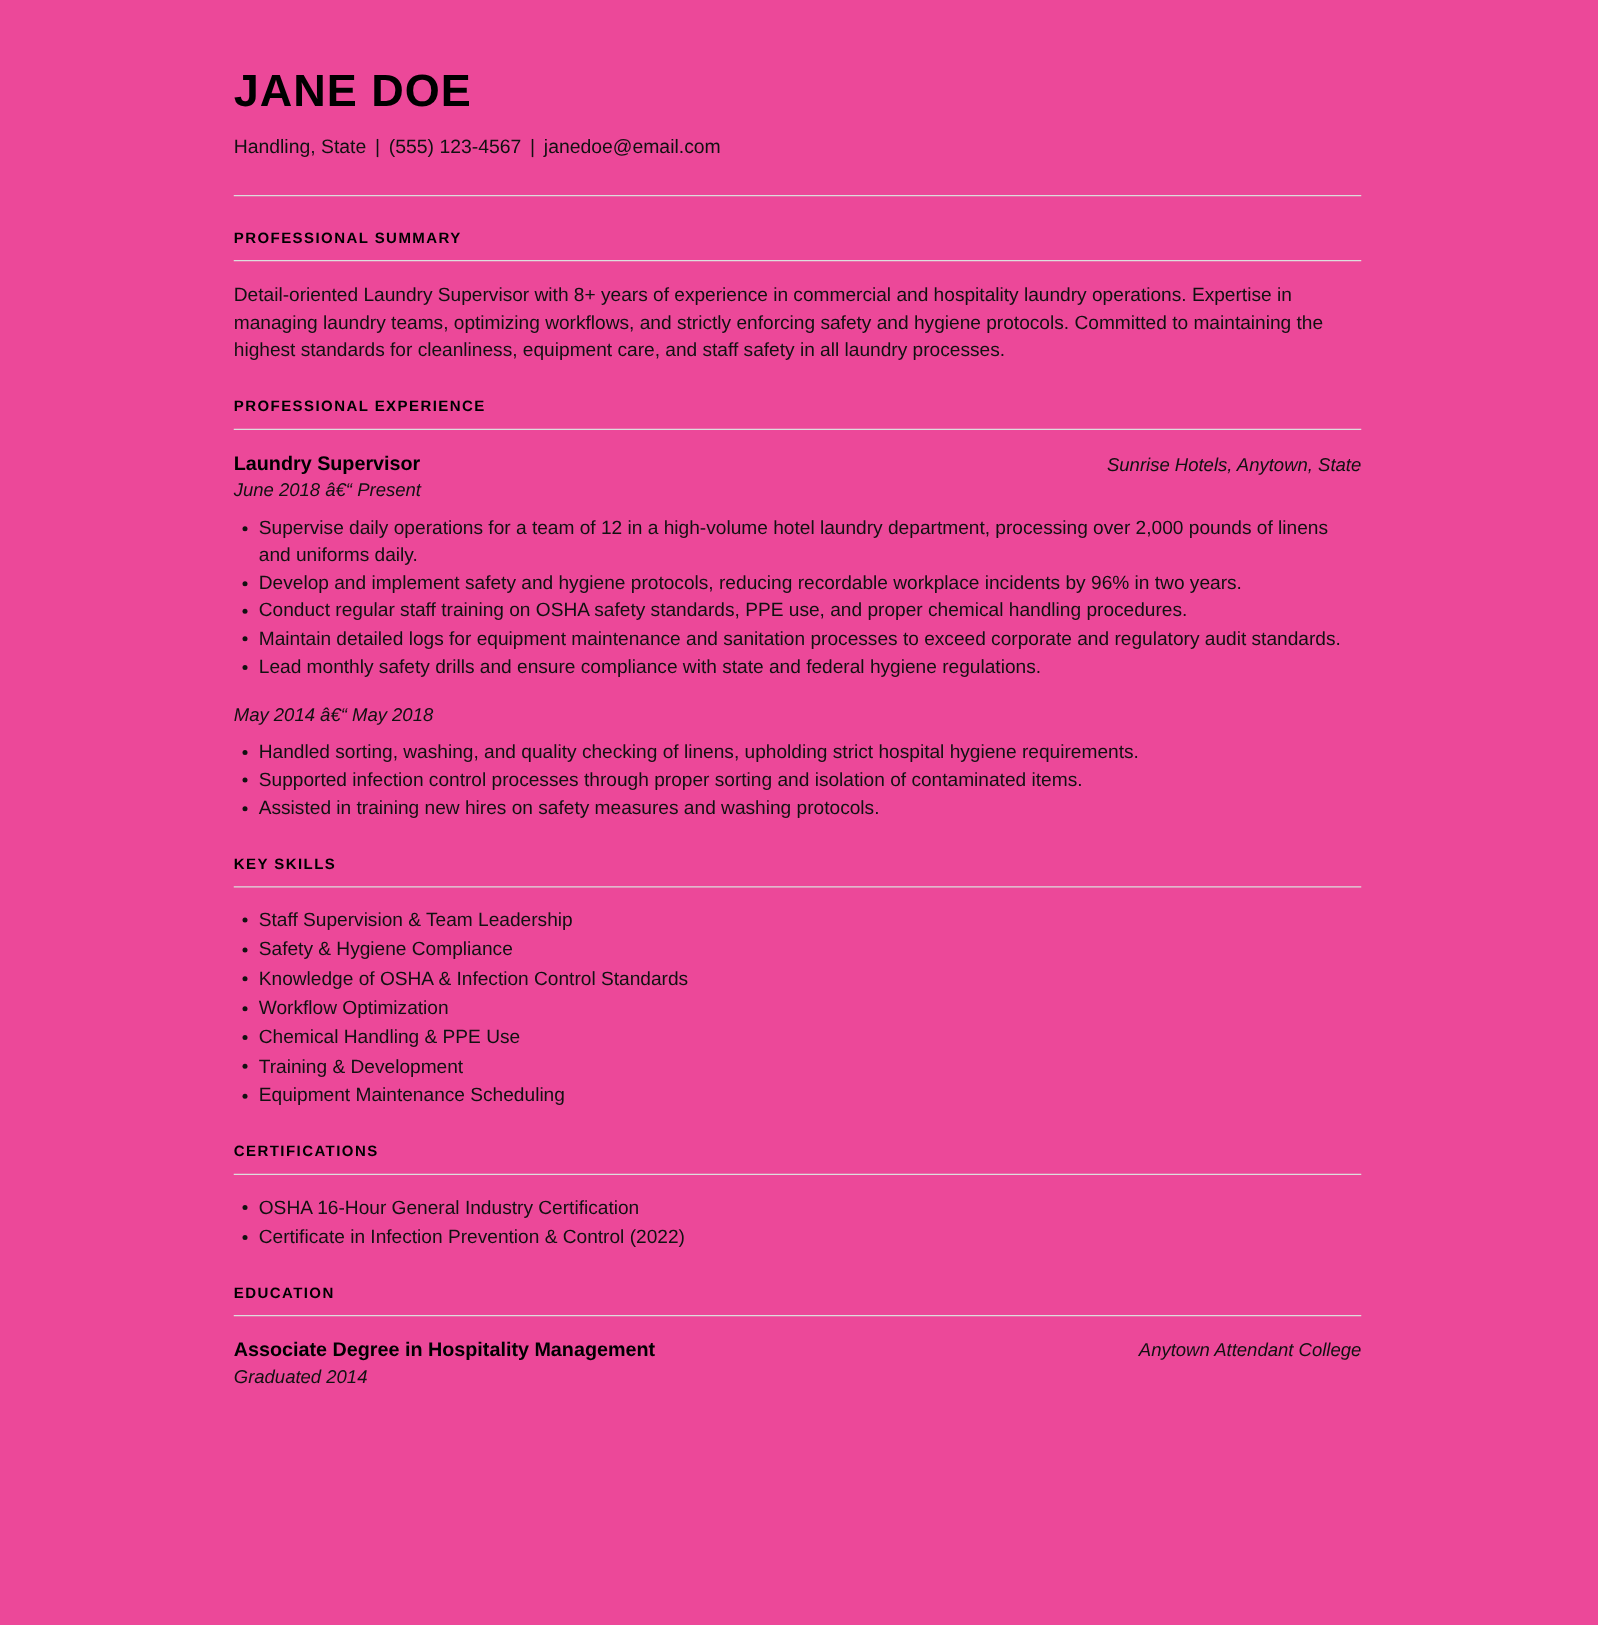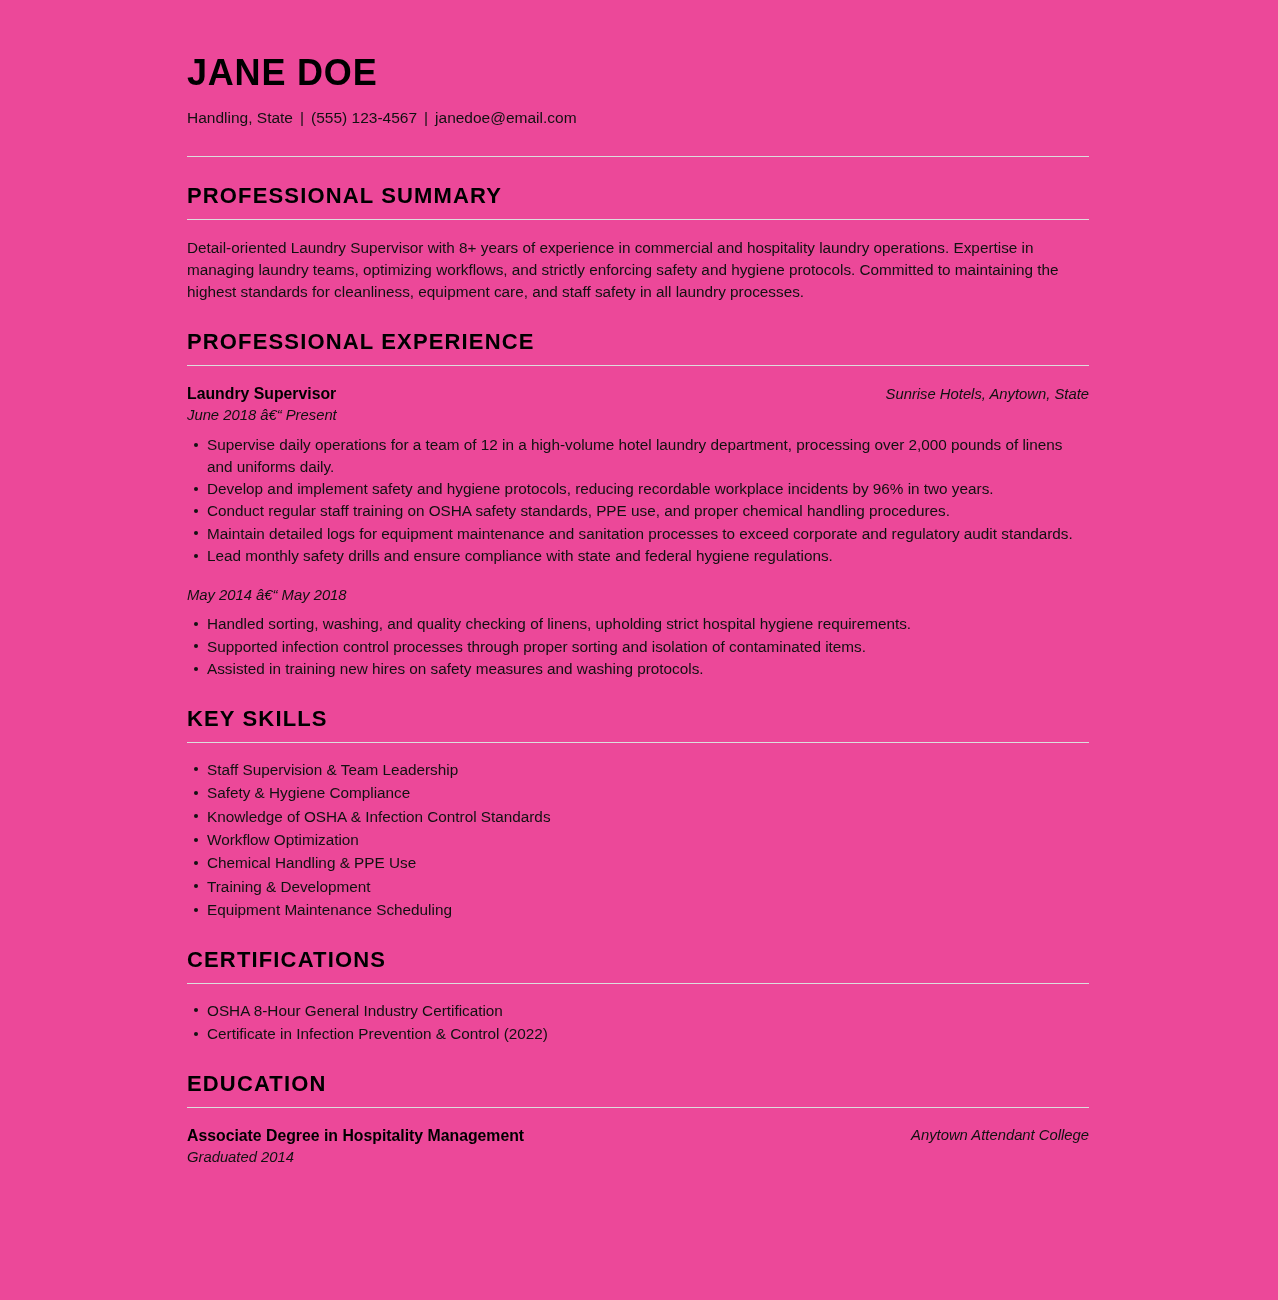--- a/index.html
+++ b/index.html
@@ -56,21 +56,21 @@
     border-top: 1px solid #dcdcdc;
     margin: 28px 0 0 0;
     height: 0;
   }
 
   
   .section {
     margin-top: 27px;
   }
   .section-title {
-    font-size: 22px;
+    font-size: 12px;
     font-weight: bold;
     letter-spacing: 1.15px;
     text-transform: uppercase;
     line-height: 1.1;
     margin: 0;
     color: #000;
   }
   .section-rule {
     border: 0;
     border-top: 1px solid #dddddd;
@@ -89,21 +89,21 @@
 
   
   .entry {
     margin-top: 20px;
   }
   .entry.first {
     margin-top: 19px;
   }
   .entry-head {
     display: flex;
-    align-items: center;
+    align-items: flex-end;
     justify-content: space-between;
     width: 100%;
   }
   .entry-title {
     font-size: 15.8px;
     font-weight: bold;
     line-height: 1.2;
     color: #000;
     white-space: nowrap;
   }
@@ -219,21 +219,21 @@
         <li>Chemical Handling &amp; PPE Use</li>
         <li>Training &amp; Development</li>
         <li>Equipment Maintenance Scheduling</li>
       </ul>
     </div>
 
     <div class="section">
       <h2 class="section-title">CERTIFICATIONS</h2>
       <hr class="section-rule">
       <ul class="bullets list-plain spaced">
-        <li>OSHA 8-Hour General Industry Certification</li>
+        <li>OSHA 16-Hour General Industry Certification</li>
         <li>Certificate in Infection Prevention &amp; Control (2022)</li>
       </ul>
     </div>
 
     <div class="section">
       <h2 class="section-title">EDUCATION</h2>
       <hr class="section-rule">
       <div class="edu-entry">
         <div class="entry-head">
           <span class="entry-title">Associate Degree in Hospitality Management</span>

